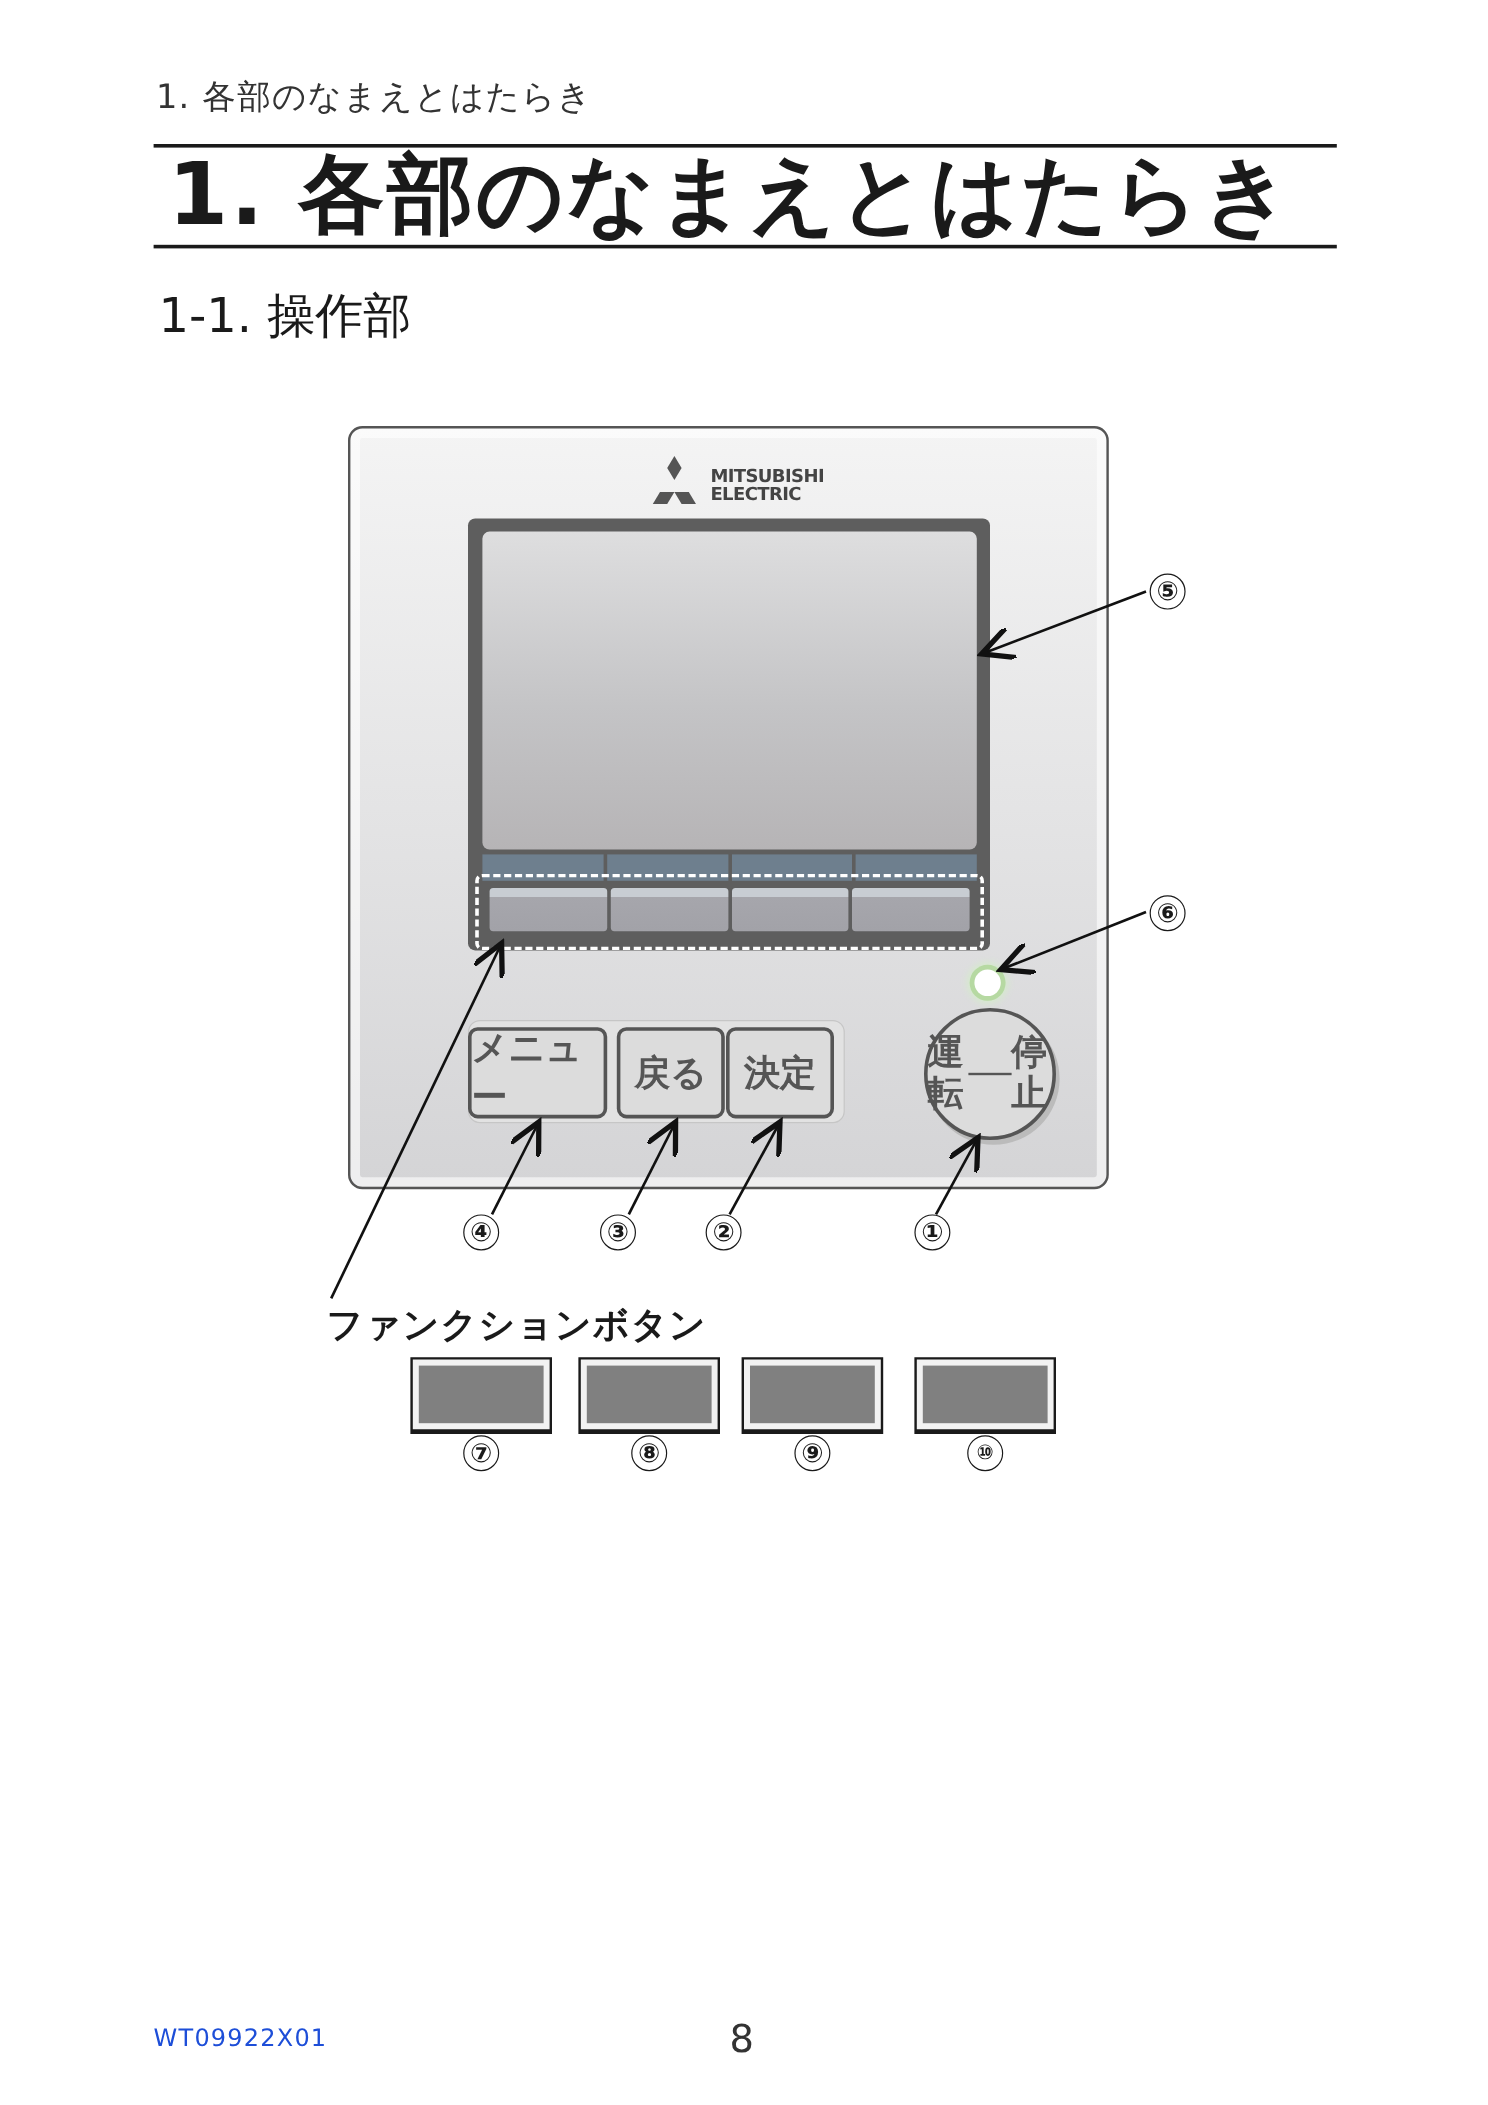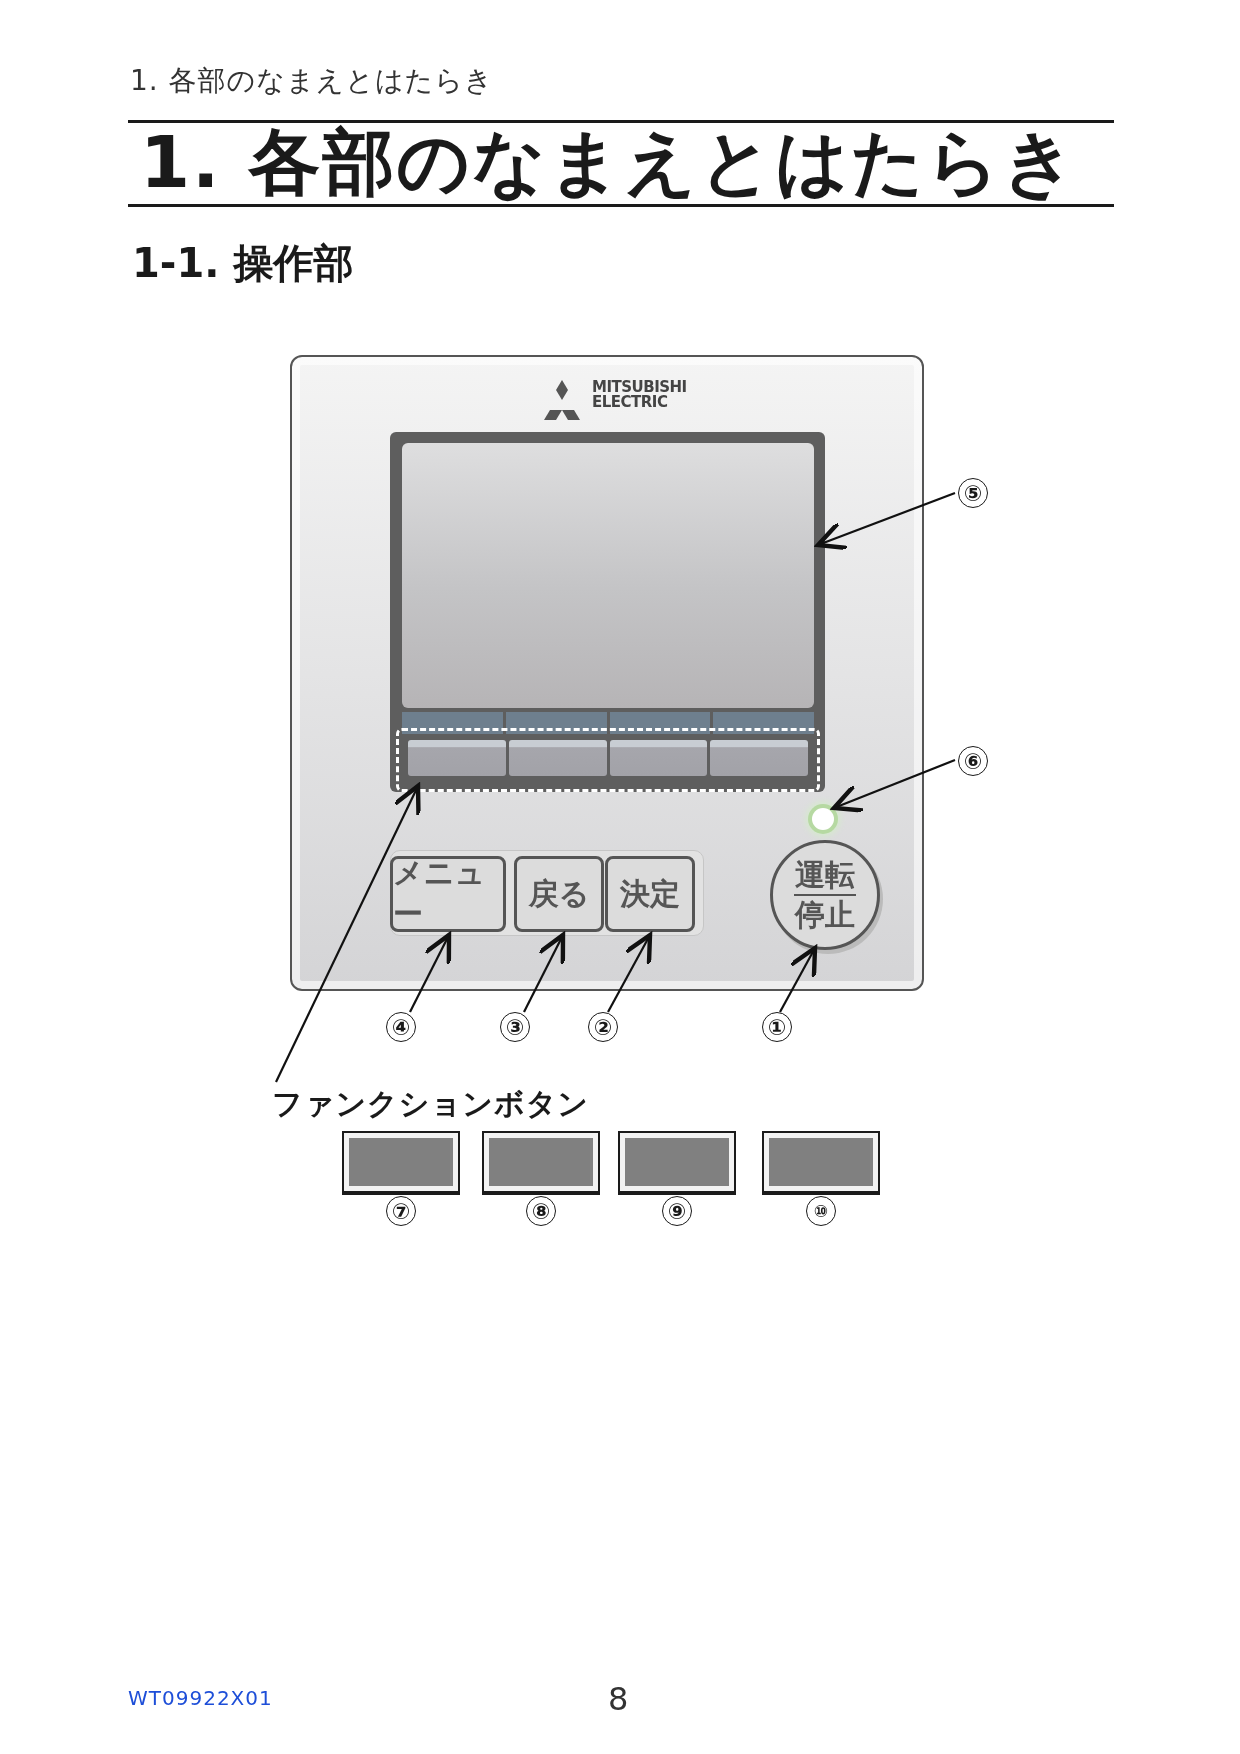--- a/index.html
+++ b/index.html
@@ -1,35 +1,35 @@
 <!DOCTYPE html>
 <html><head>
 <meta charset="utf-8">
 <style>
   html,body{margin:0;padding:0;background:#fff;}
   body{width:1240px;height:1754px;position:relative;overflow:hidden;font-family:"DejaVu Sans","Liberation Sans",sans-serif;color:#1a1a1a;}
   .abs{position:absolute;}
   .running-head{left:130px;top:62px;font-size:28px;color:#333;letter-spacing:1px;}
   .rule{left:128px;width:986px;height:3px;background:#1a1a1a;}
   .chapter-title{left:140px;top:122px;font-size:72px;font-weight:bold;letter-spacing:2px;line-height:80px;}
-  .section-title{left:132px;top:236px;font-size:40px;font-weight:bold;}
+  .section-title{left:132px;top:236px;font-size:40px;font-weight:normal;}
   .callout-num{font-size:22px;width:28px;height:28px;border:1.6px solid #1a1a1a;border-radius:50%;display:flex;align-items:center;justify-content:center;font-weight:bold;background:#fff;}
   .panel{left:290px;top:355px;width:630px;height:632px;border:2.5px solid #555;border-radius:12px;background:linear-gradient(#f4f4f4,#d4d4d6);box-shadow:inset 0 0 0 8px rgba(255,255,255,0.6);}
-  .logo{left:540px;top:380px;display:flex;align-items:flex-start;gap:8px;}
+  .logo{left:540px;top:380px;display:flex;align-items:flex-end;gap:8px;}
   .logo-text{font-size:15px;font-weight:bold;color:#444;line-height:15px;letter-spacing:-0.5px;}
   .screen-frame{left:390px;top:432px;width:435px;height:360px;background:#5e5e5e;border-radius:6px;}
   .screen{left:402px;top:443px;width:412px;height:265px;border-radius:6px;background:linear-gradient(#dededf,#c4c4c6 55%,#b6b4b6);}
   .fkey-strip{left:402px;top:712px;width:412px;height:22px;display:flex;gap:3px;}
   .fkey-strip div{flex:1;background:#6e7f8e;}
   .fkeys{left:408px;top:740px;width:400px;height:36px;display:flex;gap:3px;}
   .fkeys div{flex:1;background:linear-gradient(#c8cdd3 0,#c8cdd3 20%,#a6a6ac 21%,#a2a2a8);border-radius:3px;}
   .dash-box{left:396px;top:728px;width:418px;height:58px;border:3px dashed #fff;border-radius:6px;}
   .hw-btn-group{left:390px;top:850px;width:312px;height:84px;border:1.5px solid #c6c6c6;border-radius:10px;background:#e2e2e2;}
   .hw-btn{top:856px;height:70px;border:3px solid #555;border-radius:8px;background:#dcdcdc;display:flex;align-items:center;justify-content:center;font-size:30px;color:#555;font-weight:bold;}
-  .power-btn{left:770px;top:840px;width:104px;height:104px;border-radius:50%;border:3px solid #555;background:#dcdcdc;box-shadow:3px 4px 0 #bbb;display:flex;flex-direction:column;align-items:center;justify-content:center;color:#555;font-weight:bold;font-size:30px;line-height:34px;}
+  .power-btn{left:770px;top:840px;width:104px;height:104px;border-radius:50%;border:3px solid #555;background:#dcdcdc;box-shadow:3px 4px 0 #bbb;display:flex;flex-direction:row;align-items:center;justify-content:center;color:#555;font-weight:bold;font-size:30px;line-height:34px;}
   .power-btn .sep{width:62px;height:2px;background:#555;margin:2px 0;}
   .led{left:812px;top:808px;width:22px;height:22px;border-radius:50%;background:#fff;box-shadow:0 0 0 4px #b6d9a2,0 0 6px 6px #d5ebcc;}
   .fn-label{left:272px;top:1084px;font-size:30px;font-weight:bold;letter-spacing:1px;}
   .fn-box{top:1131px;width:114px;height:58px;border:2px solid #1a1a1a;border-bottom-width:4px;background:#f2f2f2;display:flex;align-items:center;justify-content:center;}
   .fn-box div{width:104px;height:48px;background:#808080;}
   .footer-code{left:128px;top:1686px;font-size:20px;color:#1d4ed8;letter-spacing:1px;}
   .page-num{left:608px;top:1680px;font-size:32px;color:#333;}
   svg.lines{position:absolute;left:0;top:0;}
 </style>
 </head>

